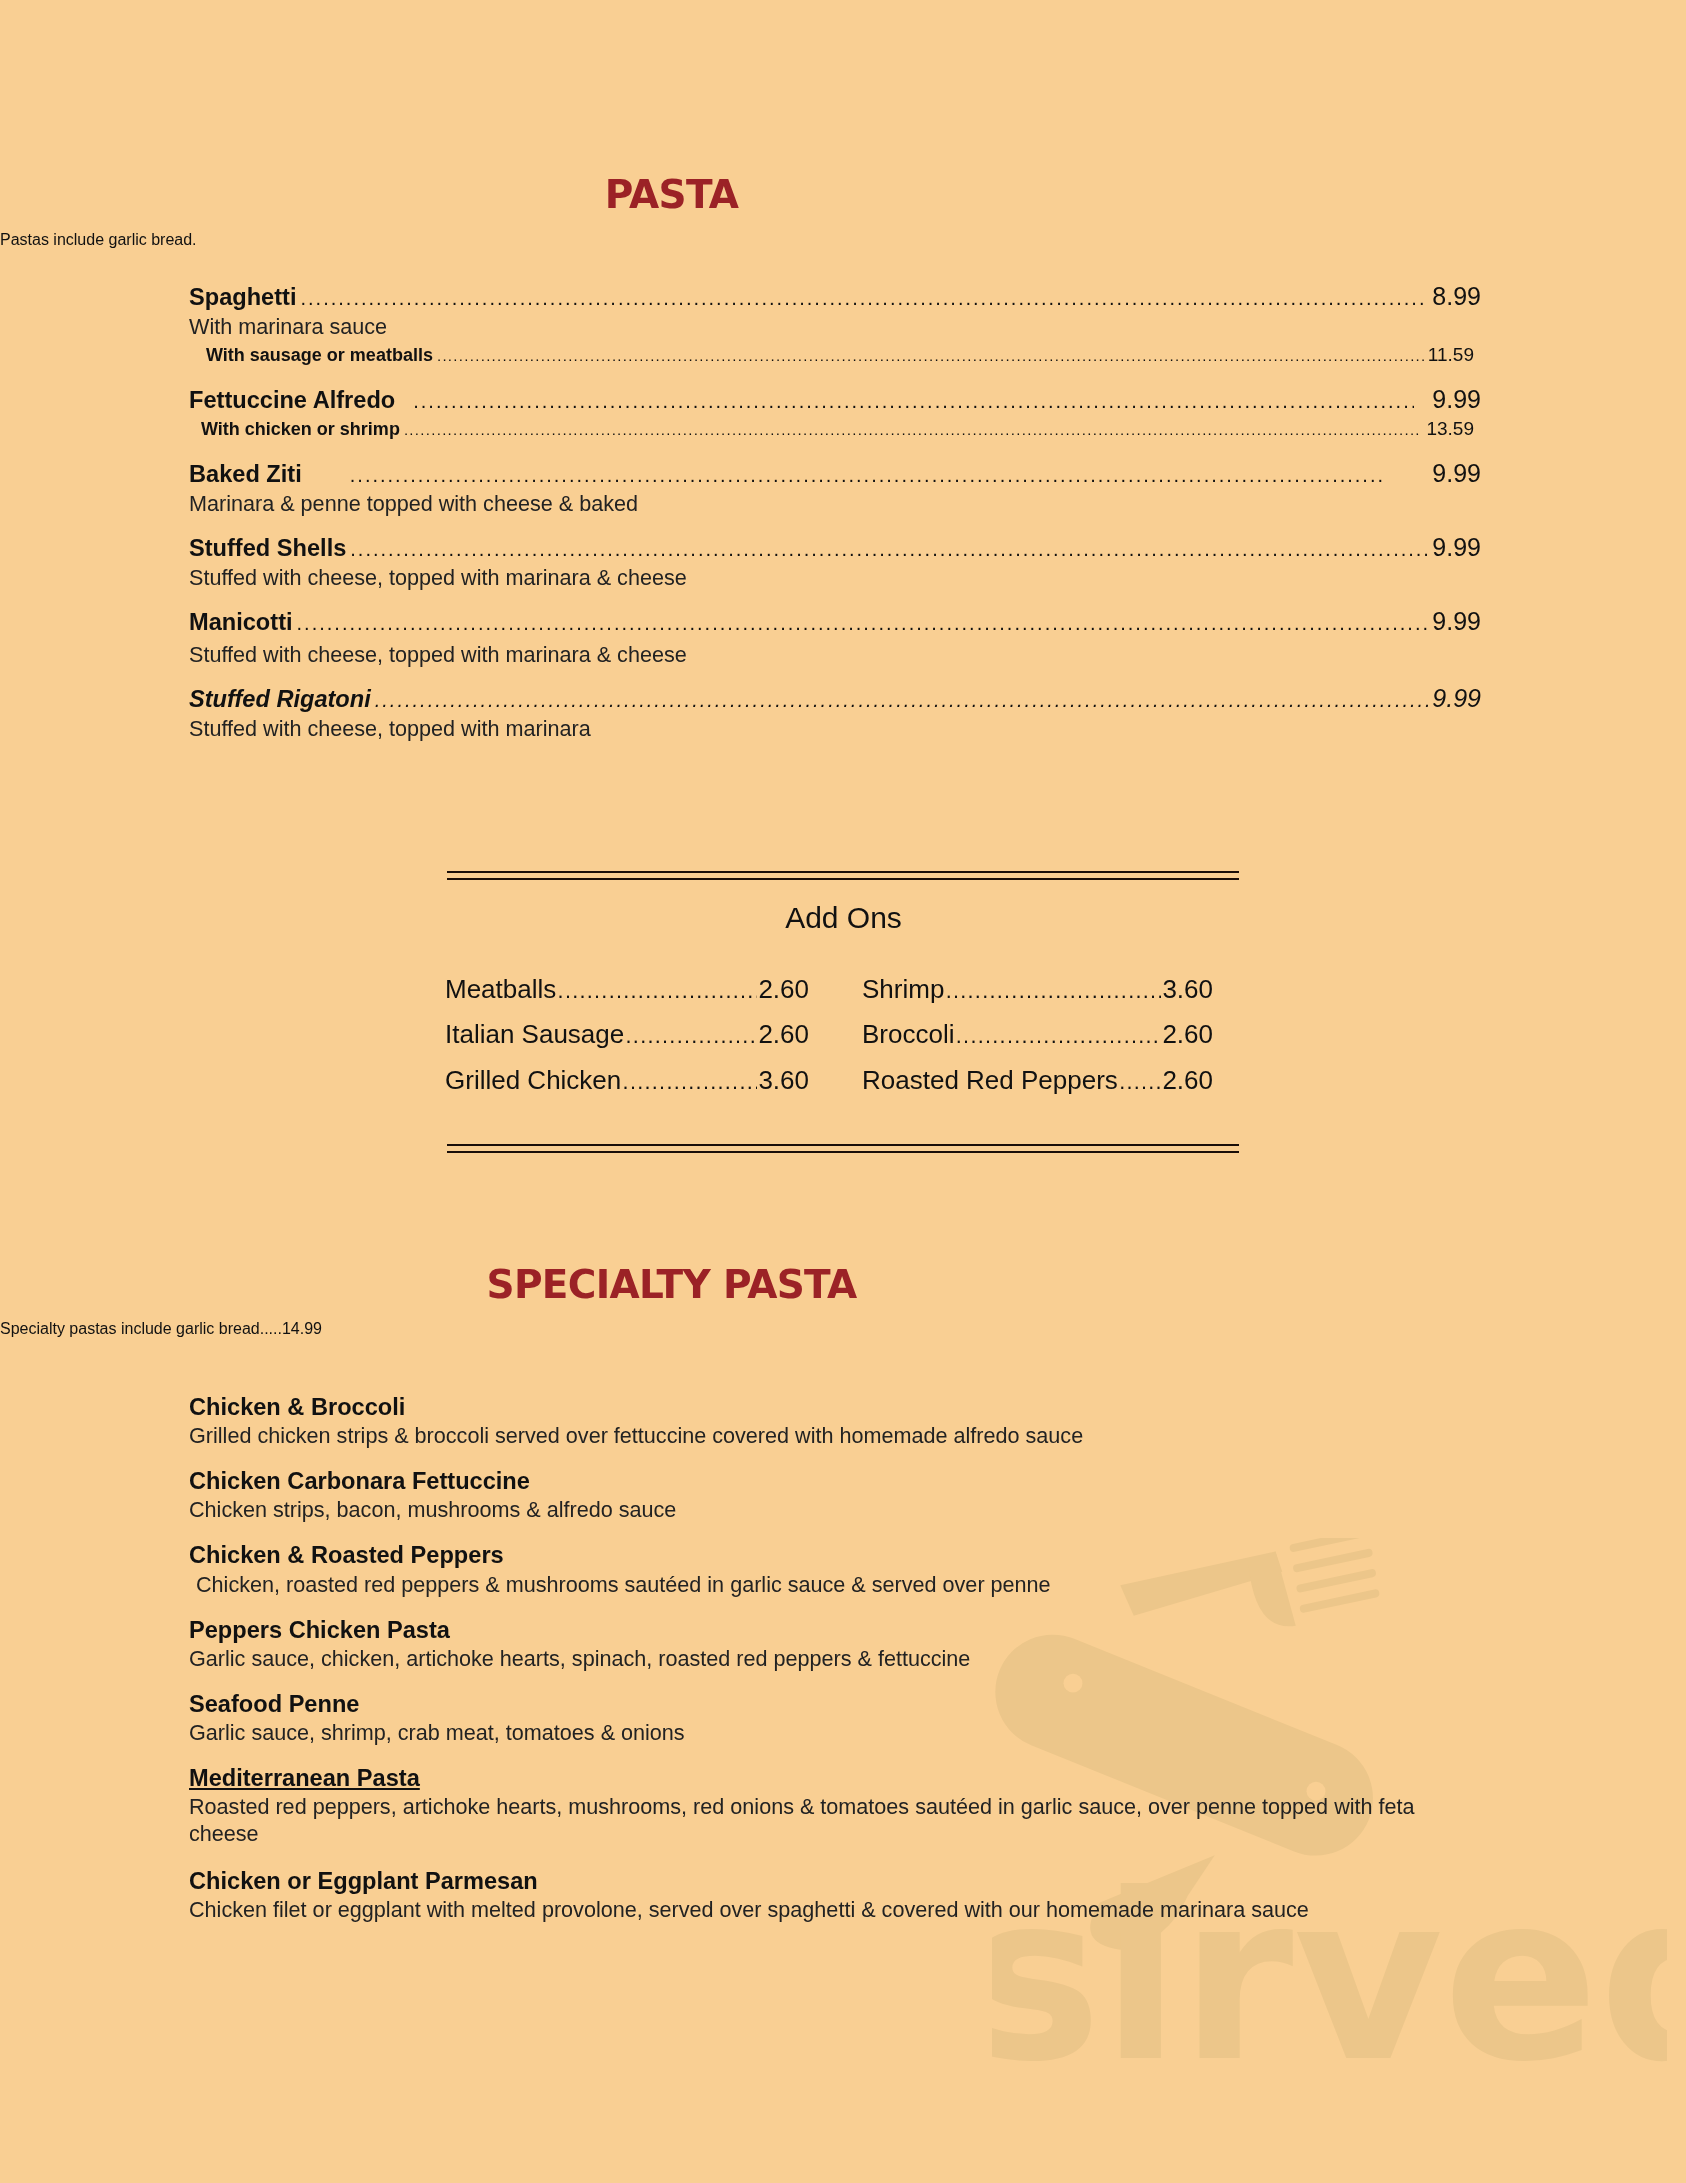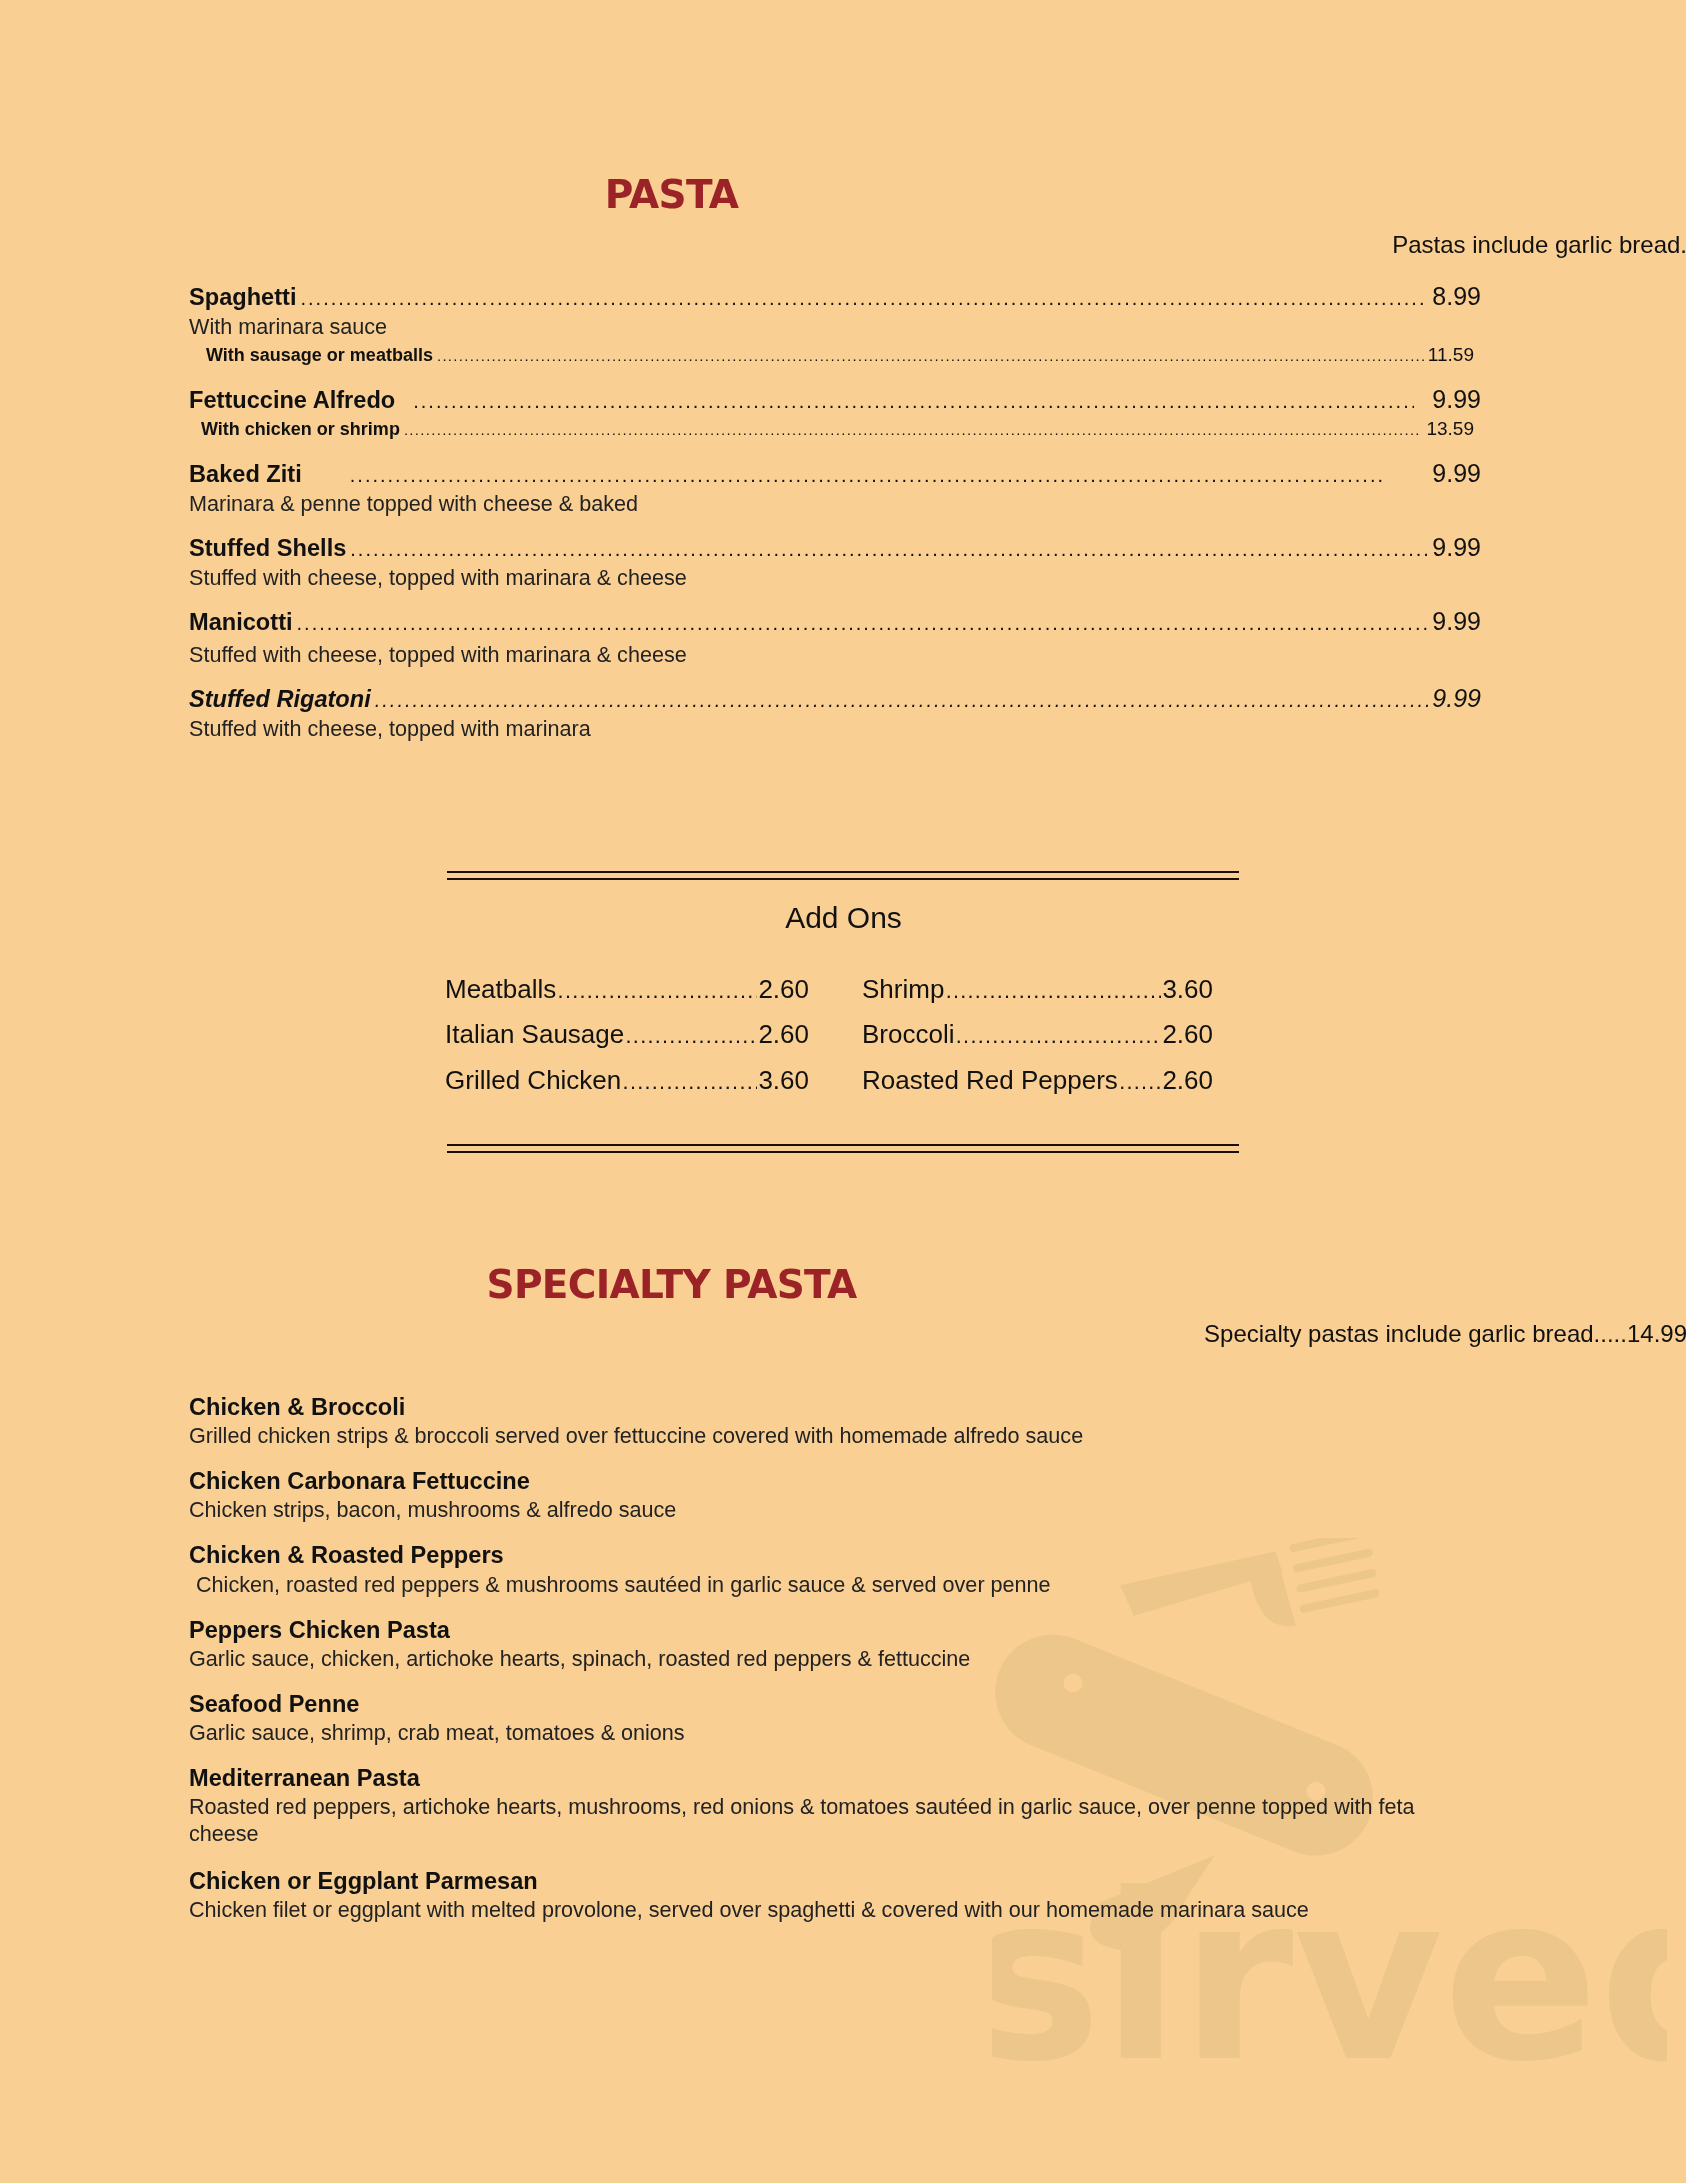--- a/index.html
+++ b/index.html
@@ -8,22 +8,22 @@
       background:#f9cf93;
       font-family:"Liberation Sans", sans-serif;
       color:#111;
     }
     .section-title {
       position:absolute; left:0; width:1343px; text-align:center;
       color:#9b2226; font-weight:bold; font-size:39px; letter-spacing:-0.7px;
       font-family:"DejaVu Sans", sans-serif;
     }
     .section-sub {
-      position:absolute; left:0; width:1687px; text-align:right;
-      font-size:24px; color:#111;
+      position:absolute; left:0; width:1687px; text-align:left;
+      font-size:16px; color:#111;
     }
     .row {
       position:absolute; left:189px; width:1292px;
       display:flex; align-items:baseline; white-space:nowrap;
     }
     .row .name { font-size:23.6px; font-weight:bold; }
     .row .leader {
       flex:1; overflow:hidden; margin:0 4px; font-size:20px; letter-spacing:2px;
       color:#111;
     }
@@ -177,18 +177,18 @@
 
 <div class="spec-name" style="top:1542px;">Chicken &amp; Roasted Peppers</div>
 <div class="desc" style="top:1571px;margin-left:7px;">Chicken, roasted red peppers &amp; mushrooms sautéed in garlic sauce &amp; served over penne</div>
 
 <div class="spec-name" style="top:1617px;">Peppers Chicken Pasta</div>
 <div class="desc" style="top:1645px;">Garlic sauce, chicken, artichoke hearts, spinach, roasted red peppers &amp; fettuccine</div>
 
 <div class="spec-name" style="top:1691px;">Seafood Penne</div>
 <div class="desc" style="top:1719px;">Garlic sauce, shrimp, crab meat, tomatoes &amp; onions</div>
 
-<div class="spec-name" style="top:1765px;">Mediterranean Pasta</div>
+<div class="spec-name" style="top:1765px;text-decoration:underline;">Mediterranean Pasta</div>
 <div class="desc" style="top:1793px;">Roasted red peppers, artichoke hearts, mushrooms, red onions &amp; tomatoes sautéed in garlic sauce, over penne topped with feta cheese</div>
 
 <div class="spec-name" style="top:1868px;">Chicken or Eggplant Parmesan</div>
 <div class="desc" style="top:1896px;">Chicken filet or eggplant with melted provolone, served over spaghetti &amp; covered with our homemade marinara sauce</div>
 
 
 </body></html>

